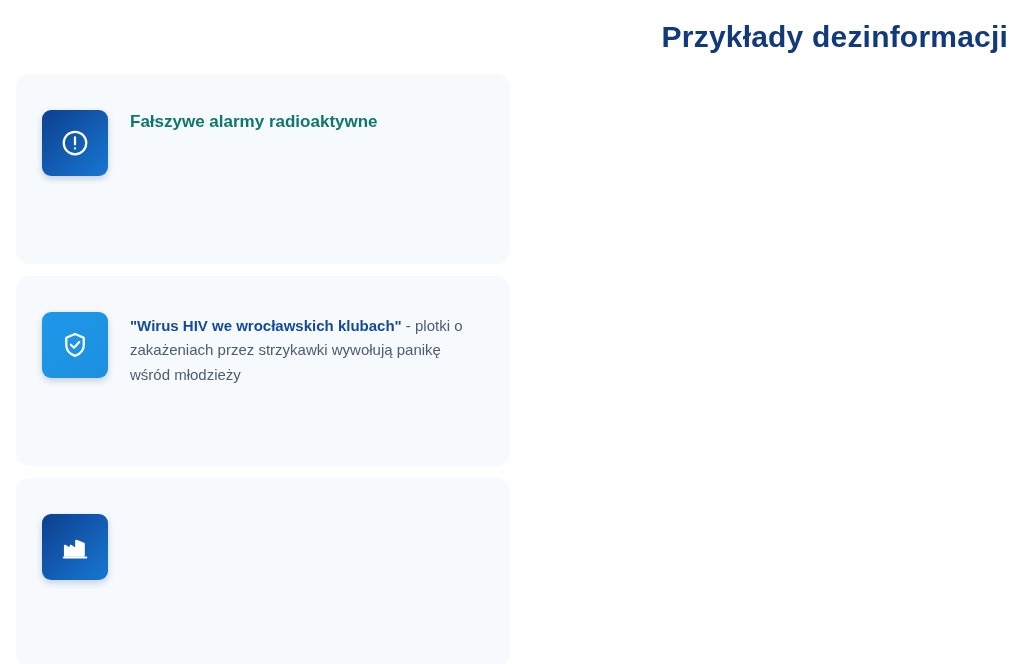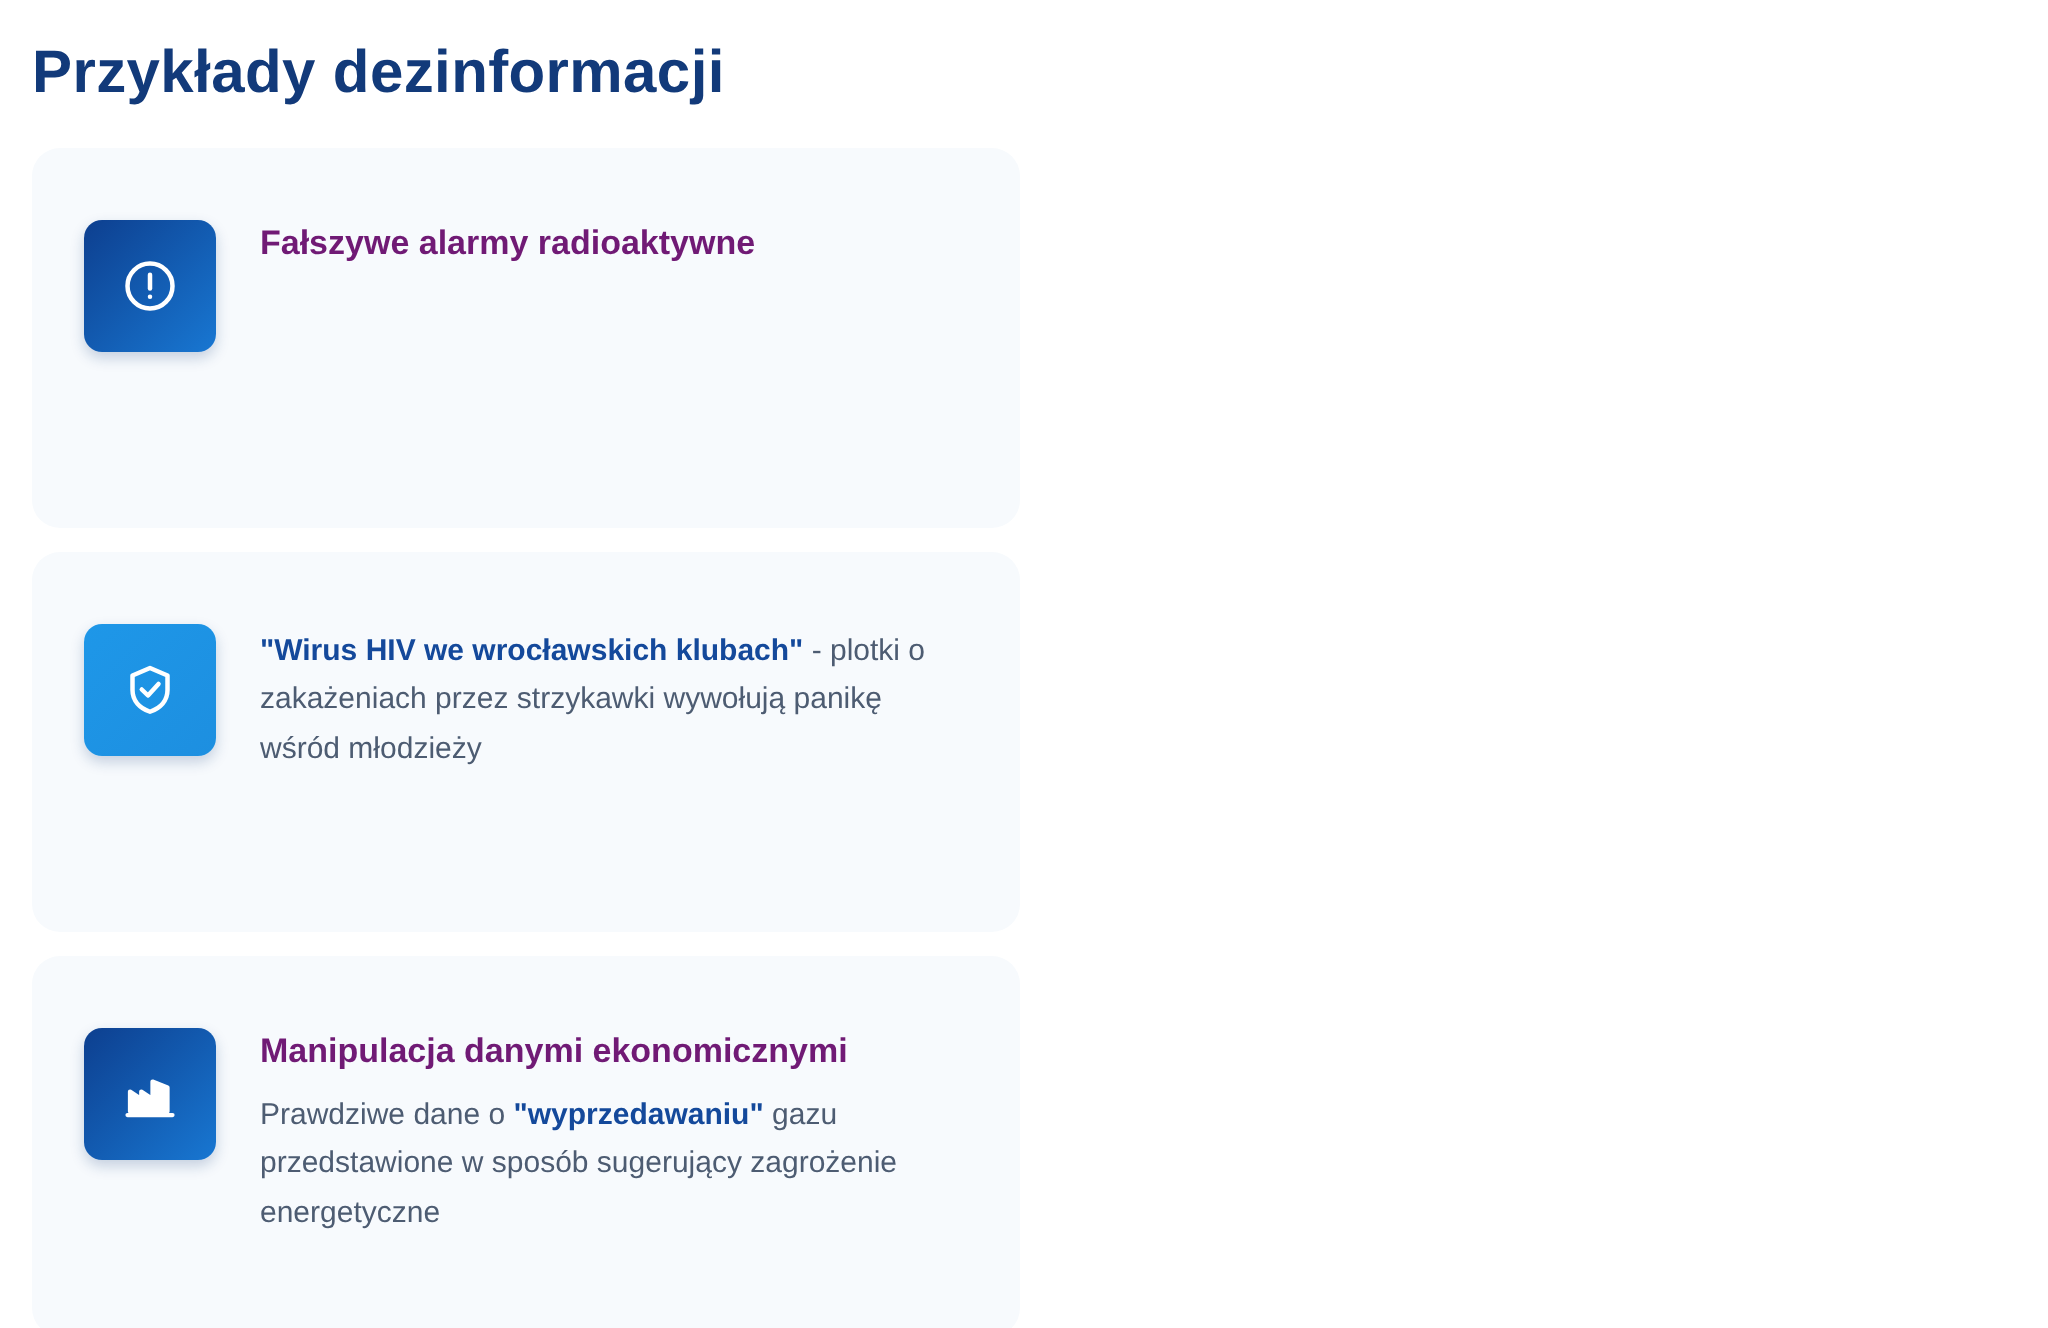--- a/index.html
+++ b/index.html
@@ -10,21 +10,21 @@
     font-family: "Liberation Sans", sans-serif;
     overflow: hidden;
   }
   .page {
     width: 1024px;
     height: 664px;
     position: relative;
     padding: 0 16px;
   }
   .title {
-    text-align: left;
+    text-align: right;
     color: #123a7a;
     font-size: 30px;
     font-weight: bold;
     letter-spacing: 0.2px;
     padding-top: 20px;
     padding-bottom: 20px;
   }
   .grid {
     display: flex;
     flex-wrap: wrap;
@@ -53,21 +53,21 @@
   }
   .icon-dark {
     background: linear-gradient(135deg, #0d3f8f 0%, #1877d2 100%);
   }
   .icon-light {
     background: linear-gradient(135deg, #1e97e8 0%, #1d8fe0 100%);
   }
   .icon-box svg { display: block; }
   .card-body { padding-top: 2px; }
   .card-title {
-    color: #701a75;
+    color: #0f766e;
     font-size: 17px;
     font-weight: bold;
     margin-bottom: 10px;
   }
   .card-text {
     color: #4d5c72;
     font-size: 15px;
     line-height: 1.62;
     max-width: 372px;
   }
@@ -107,20 +107,16 @@
       </div>
     </div>
 
     <div class="card">
       <div class="icon-box icon-dark">
         <svg width="30" height="30" viewBox="0 0 24 24" fill="none" stroke="#ffffff" stroke-width="1.7" stroke-linecap="round" stroke-linejoin="round">
           <path d="M4 19 V11 l4.5 3 V11 l4.5 3 V7 l6 2.4 V19 Z" fill="#ffffff" stroke="#ffffff"></path>
           <line x1="3" y1="20.4" x2="21" y2="20.4"></line>
         </svg>
       </div>
-      <div class="card-body">
-        <div class="card-title">Manipulacja danymi ekonomicznymi</div>
-        <div class="card-text">Prawdziwe dane o <b>"wyprzedawaniu"</b> gazu przedstawione w sposób sugerujący zagrożenie energetyczne</div>
-      </div>
     </div>
 
   </div>
 </div>
 
 </body></html>

